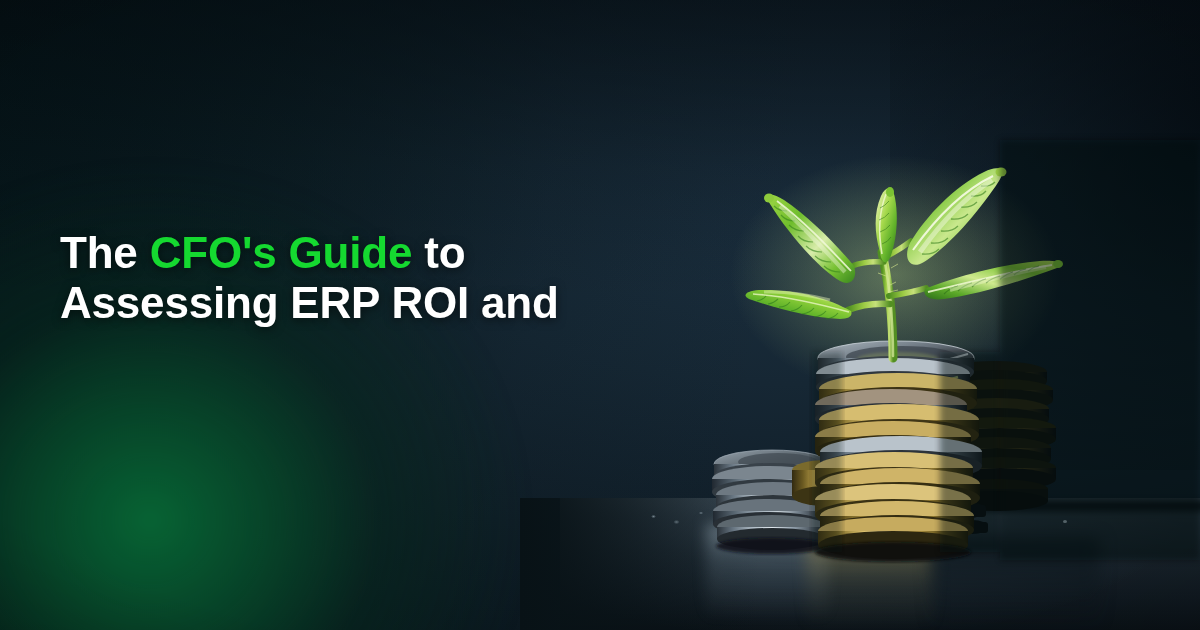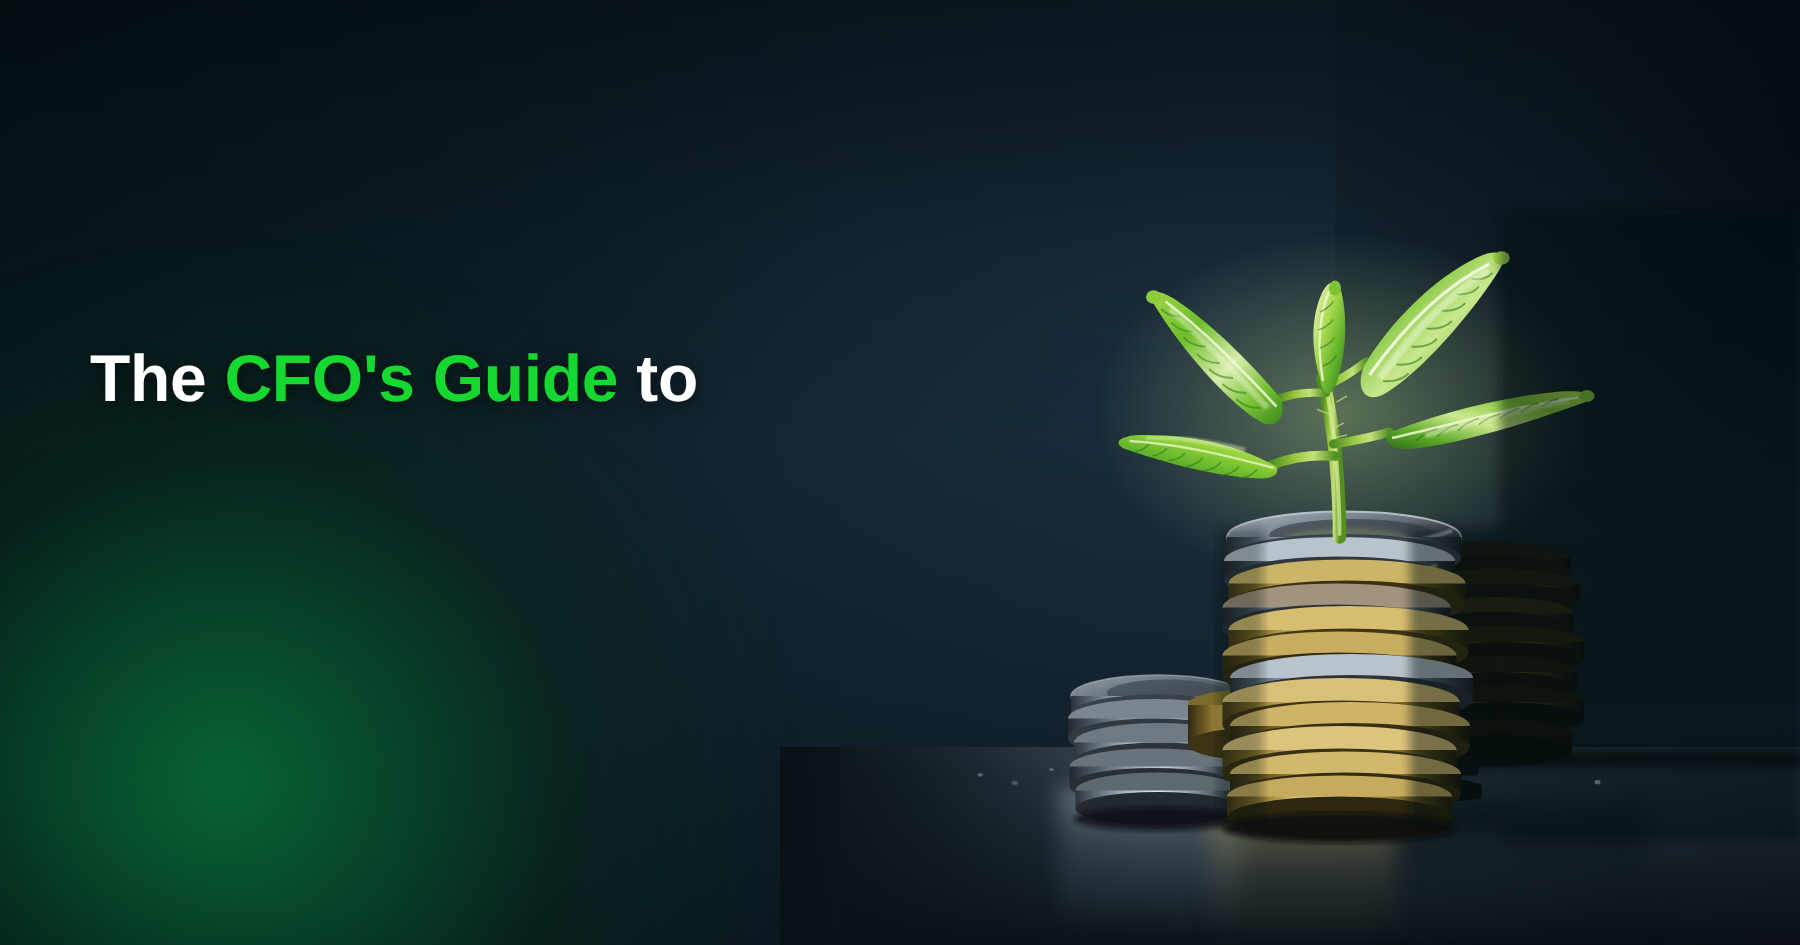--- a/index.html
+++ b/index.html
@@ -537,15 +537,16 @@
 
     <rect x="1000" y="140" width="200" height="420" fill="#04090d" opacity="0.45" filter="url(#soft3)"></rect>
   </svg>
 
   <div class="bg-vignette"></div>
 
   <div class="headline">
     <span class="hl-line">
       <span>The </span><span class="accent">CFO's Guide</span><span> to</span>
     </span>
+    <span class="hl-line">Assessing ERP ROI and</span>
   </div>
 
 </div>
 
 </body></html>

